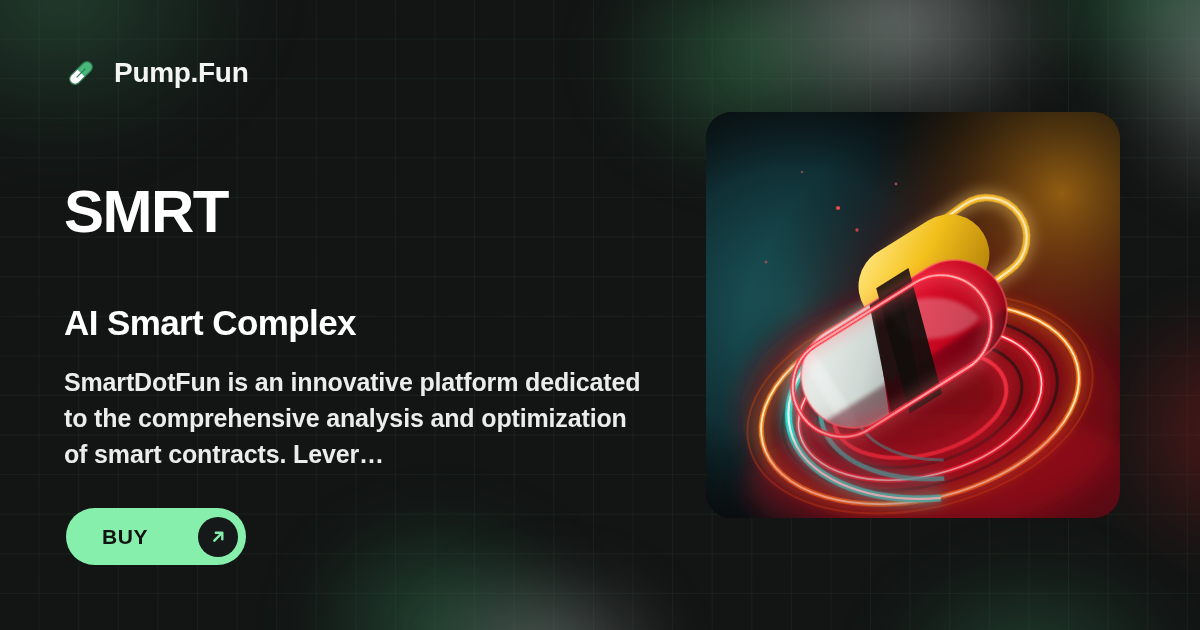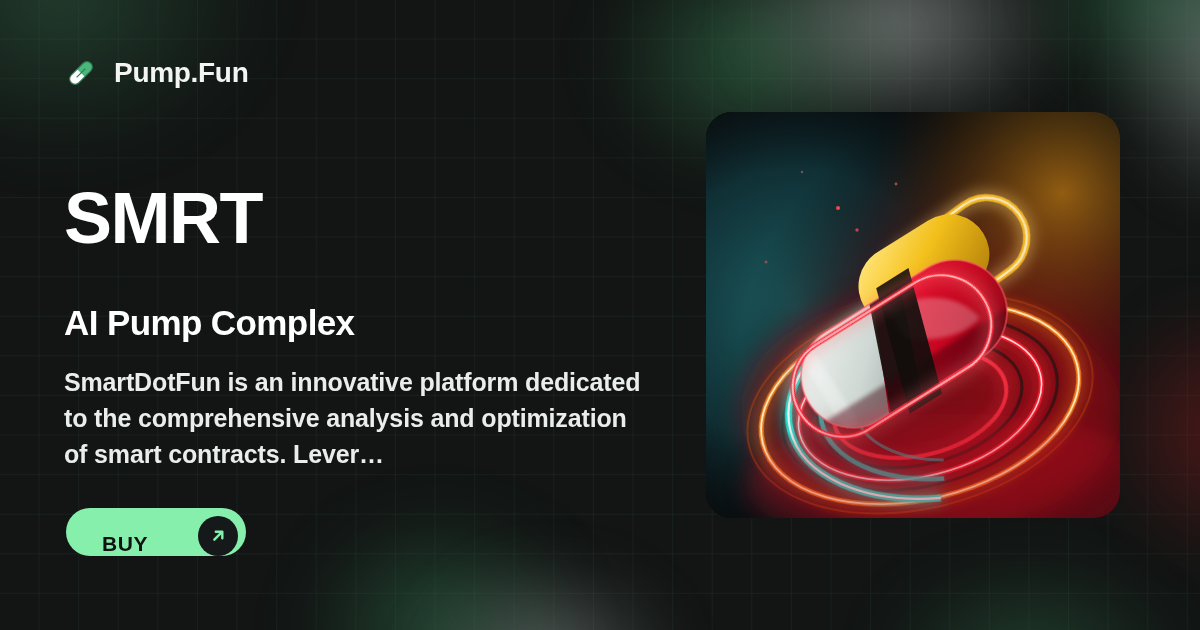--- a/index.html
+++ b/index.html
@@ -101,21 +101,21 @@
   }
   .brand-mark { width:34px; height:34px; display:block; }
   .brand-name {
     font-size:28px; font-weight:bold;
     color:#f2f5f3; letter-spacing:-0.3px;
     white-space:nowrap;
   }
 
   .ticker {
     position:absolute; left:0; top:182px;
-    font-size:72px; font-weight:bold;
+    font-size:60px; font-weight:bold;
     color:#ffffff; letter-spacing:-1.5px;
     line-height:1; white-space:nowrap;
   }
 
   .subtitle {
     position:absolute; left:0; top:302px;
     font-size:35px; font-weight:bold;
     color:#ffffff; letter-spacing:-0.6px;
     line-height:1.18; white-space:nowrap;
   }
@@ -123,24 +123,24 @@
   .description {
     position:absolute; left:0; top:364px;
     width:590px;
     font-size:25px; font-weight:bold;
     color:#e9edeb; line-height:1.44;
     letter-spacing:-0.15px;
   }
 
   .buy-button {
     position:absolute; left:2px; top:508px;
-    width:180px; height:48px;
+    width:180px; height:57px;
     border:none; border-radius:30px;
     background:#86efac;
-    display:flex; align-items:flex-end;
+    display:flex; align-items:center;
     padding:0 8px 0 36px;
     cursor:pointer;
   }
   .buy-label {
     font-size:21px; font-weight:bold;
     color:#101311; letter-spacing:0.6px;
   }
   .buy-arrow-badge {
     width:40px; height:40px;
     margin-left:auto;
@@ -200,21 +200,21 @@
           <rect x="3.2" y="11.6" width="27.6" height="10.8" rx="5.4" transform="rotate(-45 17 17)" fill="none" stroke="#2e7a52" stroke-width="1.1"></rect>
           <line x1="17" y1="17" x2="17" y2="17" stroke="#2e7a52" stroke-width="1"></line>
           <path d="M 12.6 21.4 L 21.4 12.6" stroke="#2e7a52" stroke-width="1.2" fill="none"></path>
         </svg>
       </span>
       <span class="brand-name">Pump.Fun</span>
     </div>
 
     <div class="ticker">SMRT</div>
 
-    <div class="subtitle">AI Pump Complex</div>
+    <div class="subtitle">AI Smart Complex</div>
 
     <div class="description">SmartDotFun is an innovative platform dedicated to the comprehensive analysis and optimization of smart contracts. Lever…</div>
 
     <button class="buy-button">
       <span class="buy-label">BUY</span>
       <span class="buy-arrow-badge">
         <svg viewBox="0 0 24 24" width="22" height="22" aria-hidden="true">
           <path d="M8 16 L16.2 7.8" stroke="#86efac" stroke-width="2.6" stroke-linecap="round" fill="none"></path>
           <path d="M9.6 7.3 L16.7 7.3 L16.7 14.4" stroke="#86efac" stroke-width="2.6" stroke-linecap="round" stroke-linejoin="round" fill="none"></path>
         </svg>

